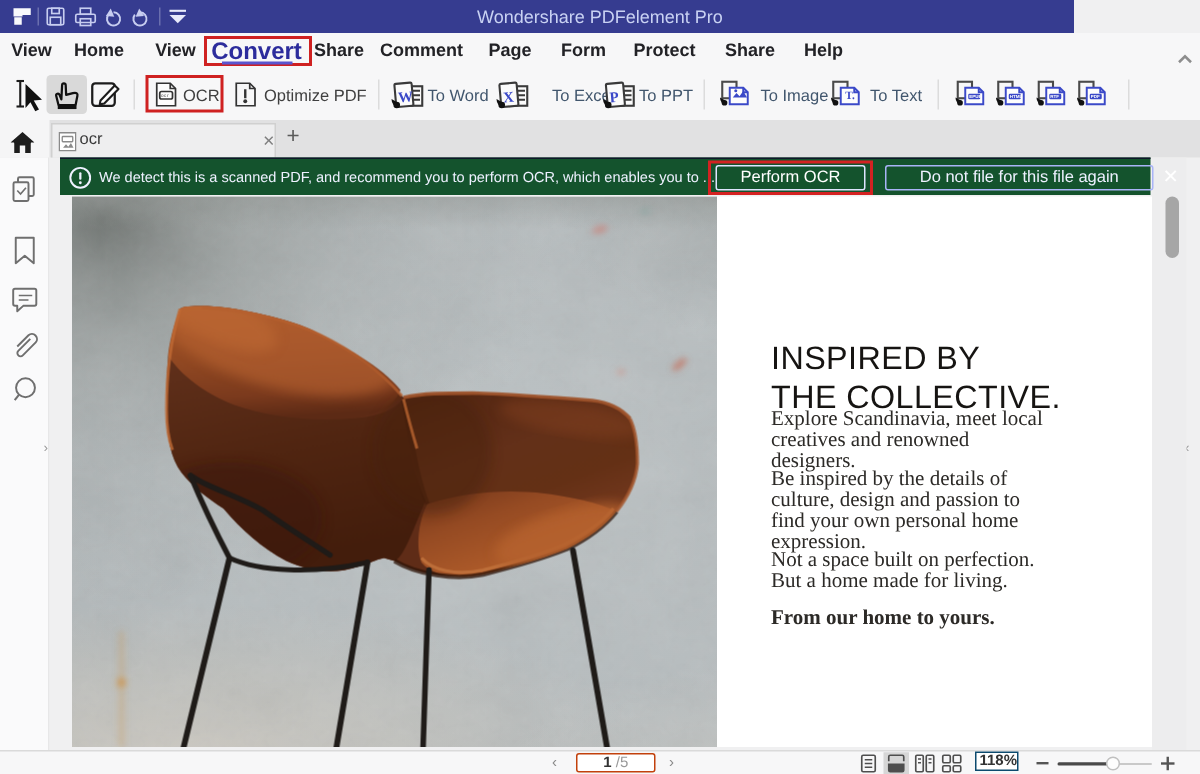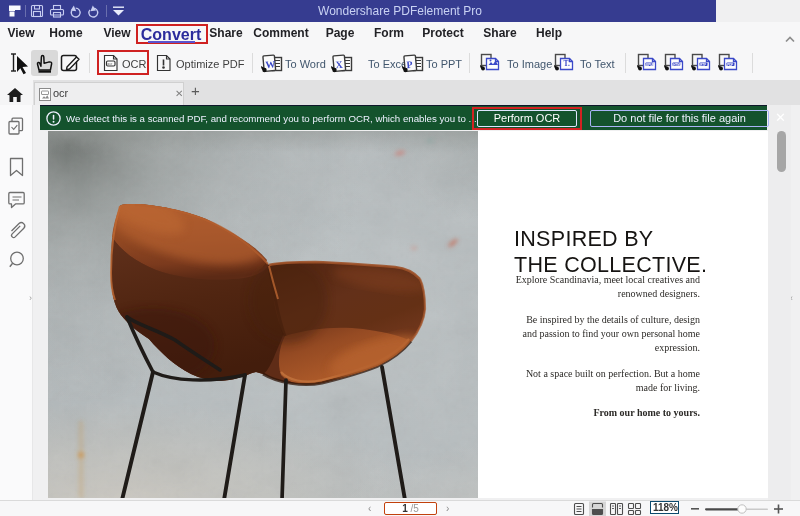--- a/index.html
+++ b/index.html
@@ -49,21 +49,21 @@
   #sidebar { left:0; top:105px; width:33px; height:395px; background:#fafafb; border-right:1px solid #e7e7e8; }
   #expander-l { left:29px; top:293px; font-size:9px; color:#9a9a9a; }
   #expander-r { left:790px; top:293px; font-size:9px; color:#9a9a9a; }
 
   
   #page { left:48px; top:131px; width:720px; height:367px; background:#ffffff; }
   #photo { position:absolute; left:0; top:0; width:430px; height:367px; }
   #ptext { position:absolute; left:466px; top:0; width:254px; height:367px; }
   #ptext h1 { font-family:"Liberation Sans", sans-serif; font-weight:normal; font-size:21.5px; line-height:26px;
      letter-spacing:0.3px; color:#161412; position:absolute; left:0; top:73px;margin-top:22px; }
-  .para { font-family:"Liberation Serif", serif; font-size:10px; line-height:14px; color:#2c2a27; position:absolute; left:0; width:186px;text-align:right; }
+  .para { font-family:"Liberation Serif", serif; font-size:14px; line-height:14px; color:#2c2a27; position:absolute; left:0; width:186px; }
 
   
   #vthumb { left:777px; top:131px; width:9px; height:41px; background:#a6a6a6; border-radius:5px; }
 
   
   #statusbar { left:0; top:500px; width:800px; height:16px; background:#f7f7f8; border-top:1px solid #dadada; }
   #pgbox { position:absolute; left:384px; top:1px; width:53px; height:13px; background:#fff; border:1px solid #c2410c; border-radius:2px;
      font-size:10px; text-align:center; line-height:12px; color:#333; }
   #zoombox { position:absolute; left:650px; top:0px; width:29px; height:13px; background:#fff; border:1px solid #0c4a6e;
      font-size:10px; font-weight:bold; text-align:right; line-height:12px; color:#333; }

